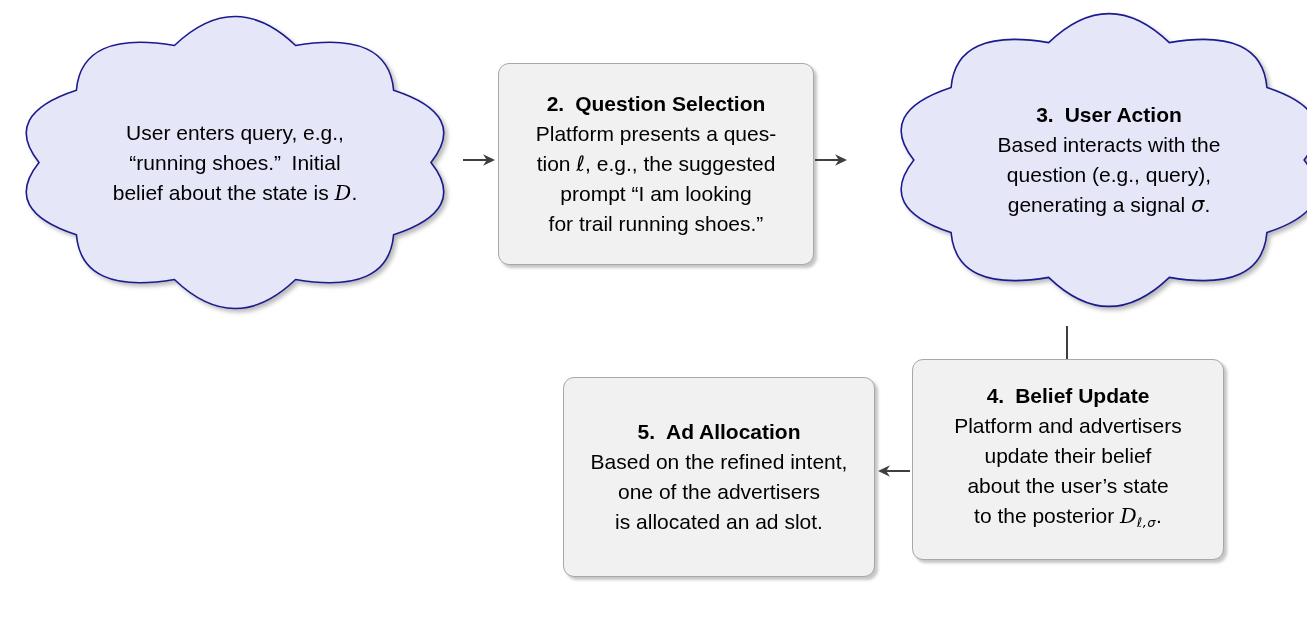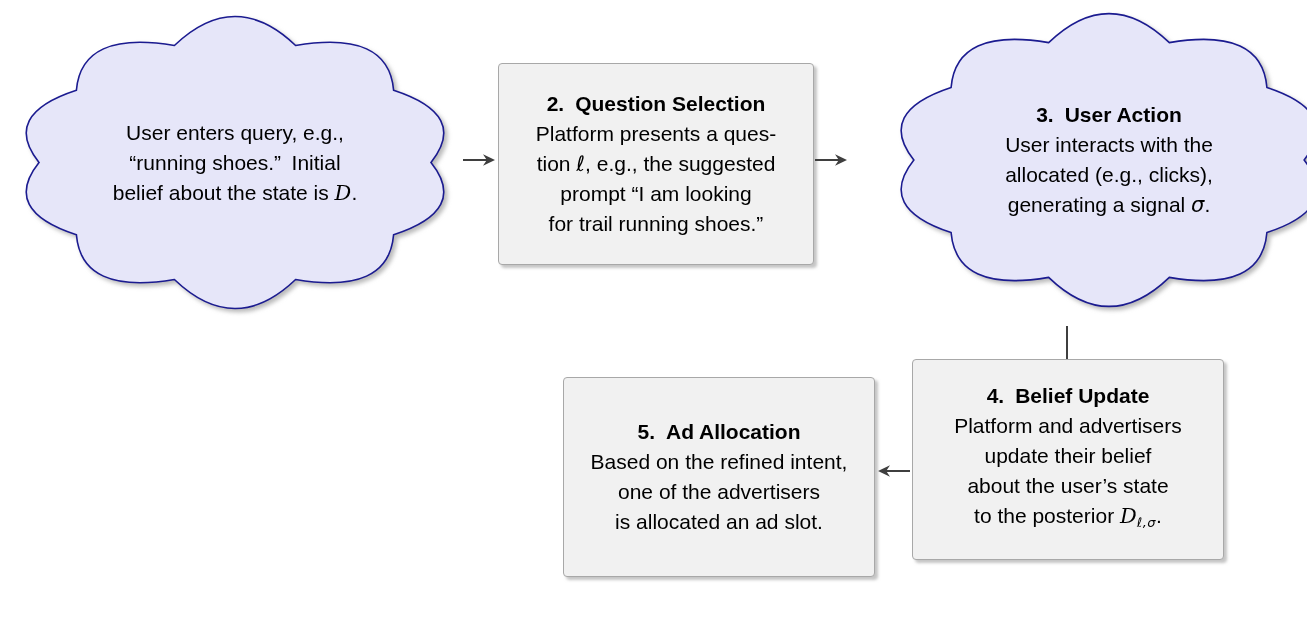--- a/index.html
+++ b/index.html
@@ -21,21 +21,21 @@
   .cloud-svg{position:absolute;inset:0;width:100%;height:100%;overflow:visible;}
   .cloud-path{
     fill:var(--cloud-fill);
     stroke:var(--cloud-stroke);
     stroke-width:1.6;
     filter:drop-shadow(3px 3px 2px rgba(140,140,140,0.6));
   }
   .box-node{
     background:var(--box-fill);
     border:1.4px solid var(--box-stroke);
-    border-radius:4px;
+    border-radius:11px;
     box-shadow:3px 3px 3px rgba(150,150,150,0.55);
   }
   .node-text{position:relative;text-align:center;font-size:21px;line-height:30px;}
   .node-title{font-weight:bold;white-space:nowrap;}
   .node-title .num{margin-right:11px;}
   .node-body .line{white-space:nowrap;}
   .seg-cal{font-family:"DejaVu Serif","Liberation Serif",serif;font-style:italic;}
   .seg-it{font-style:italic;font-family:"DejaVu Sans","DejaVu Serif",sans-serif;}
   .seg-sub{font-size:0.62em;font-style:italic;vertical-align:-0.28em;
            font-family:"DejaVu Sans","DejaVu Serif",sans-serif;letter-spacing:0.5px;}
@@ -87,22 +87,22 @@
 
   <div class="node cloud-node" style="left:880px;top:2px;width:458px;height:316px">
     <svg class="cloud-svg" viewBox="0 0 460 315" preserveAspectRatio="none">
         <path class="cloud-path" d="M 169.4 40.5 Q 230.0 -17.5 290.6 40.5 Q 383.5 24.9 388.6 85.2 Q 464.1 109.8 426.0 157.5 Q 464.1 205.2 388.6 229.8 Q 383.5 290.1 290.6 274.5 Q 230.0 332.5 169.4 274.5 Q 76.5 290.1 71.4 229.8 Q -4.1 205.2 34.0 157.5 Q -4.1 109.8 71.4 85.2 Q 76.5 24.9 169.4 40.5 Z"></path>
       </svg>
     <div class="node-text">
       <div class="node-title">
         <span class="num">3.</span><span class="ttl">User Action</span>
       </div>
       <div class="node-body">
-          <div class="line"><span>User interacts with the</span></div>
-          <div class="line"><span>allocated (e.g., clicks),</span></div>
+          <div class="line"><span>Based interacts with the</span></div>
+          <div class="line"><span>question (e.g., query),</span></div>
           <div class="line"><span>generating a signal </span><span class="seg-it">σ</span><span>.</span></div>
         </div>
     </div>
   </div>
 
   <svg class="arrow" style="left:1056px;top:324px" width="22" height="50">
     <line x1="11" y1="2" x2="11" y2="38"></line>
     <polygon points="11,47 5.2,35 11,38.8 16.8,35"></polygon>
   </svg>
 

